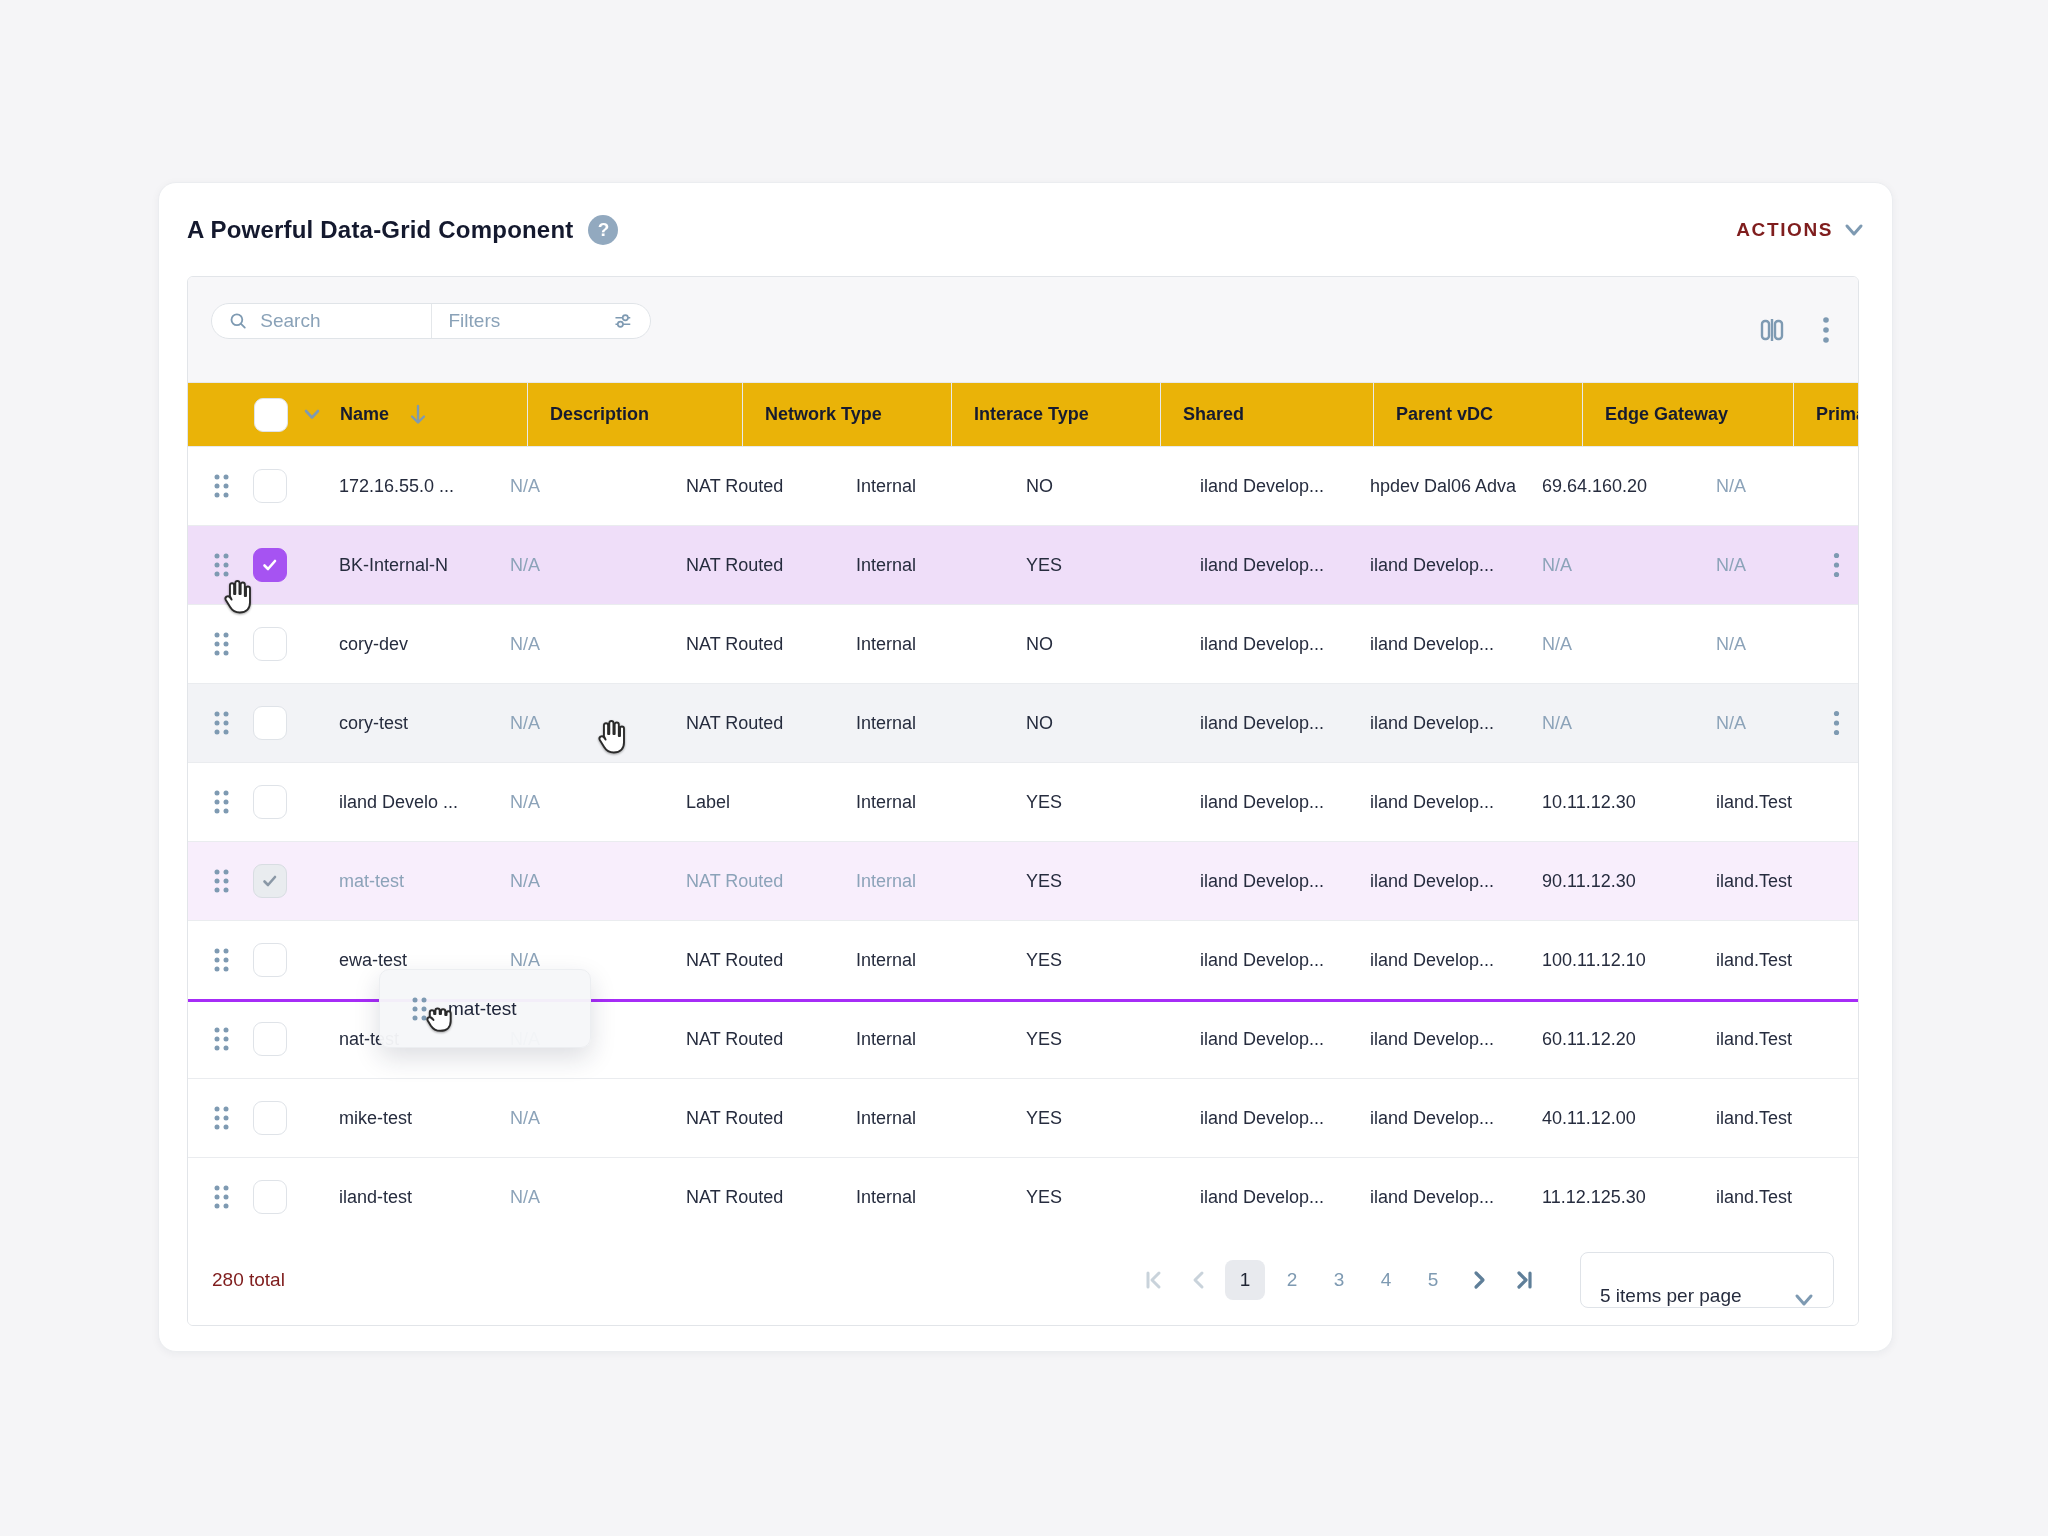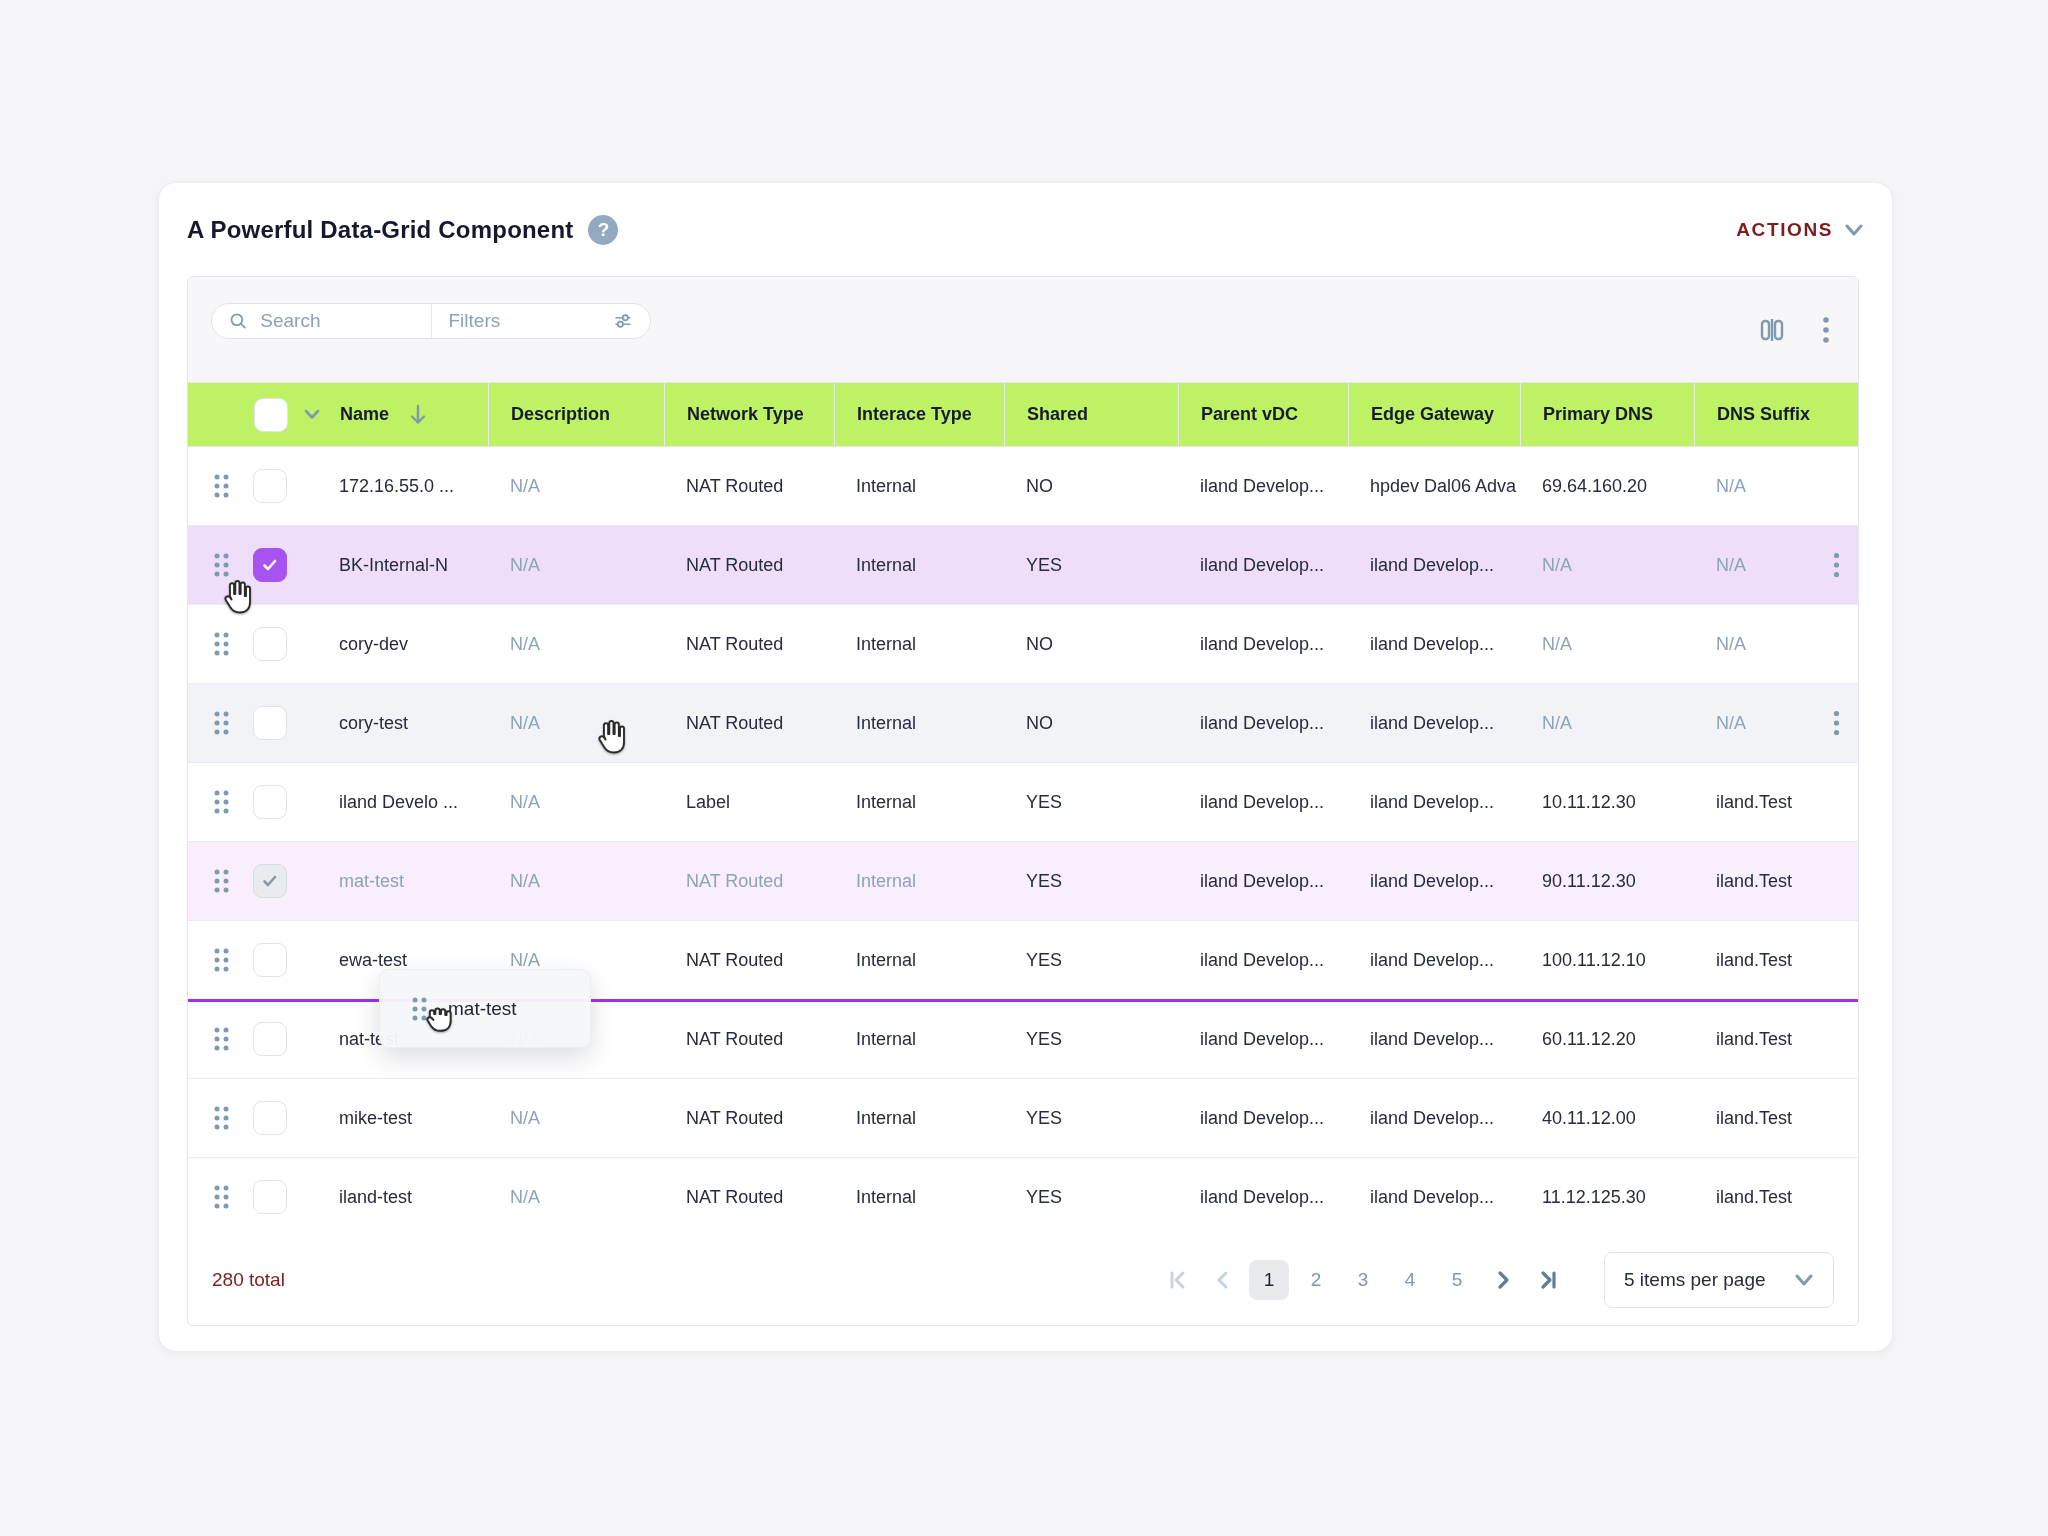--- a/index.html
+++ b/index.html
@@ -60,21 +60,21 @@
   }
   .search-half input::placeholder { color: #8aa2b8; opacity: 1; }
   .toolbar-icons { position: absolute; right: 28px; top: 0; height: 105px; display: flex; align-items: center; gap: 36px; }
   .icon-btn { display: flex; align-items: center; justify-content: center; cursor: pointer; }
 
   
   .grid-cols {
     display: grid;
     grid-template-columns: 300px 176px 170px 170px 174px 170px 172px 174px 166px;
   }
-  .thead { height: 65px; background: #bef264; border-top: 1px solid #e7eaec; border-bottom: 1px solid #e7eaec; }
+  .thead { height: 65px; background: #eab308; border-top: 1px solid #e7eaec; border-bottom: 1px solid #e7eaec; gap: 39px; }
   .th {
     display: flex; align-items: center; padding-left: 22px;
     font-size: 18px; font-weight: 700; color: #161b30;
     border-left: 1px solid #e7eaec; white-space: nowrap; overflow: hidden;
   }
   .th.first { border-left: none; padding-left: 0; }
   .tbody { position: relative; }
   .trow { height: 79px; border-bottom: 1px solid #eaecef; background: #fff; position: relative; }
   .trow.v-selected    { background: #efdef9; }
   .trow.v-hover       { background: #f2f3f6; }
@@ -112,23 +112,23 @@
   .total-label { color: #7f1d1d; font-size: 19px; }
   .pager { margin-left: auto; display: flex; align-items: center; gap: 7px; }
   .pg-nav { width: 38px; height: 38px; display: flex; align-items: center; justify-content: center; cursor: pointer; }
   .pg-nav.disabled { cursor: default; }
   .pg-num {
     min-width: 40px; height: 40px; display: flex; align-items: center; justify-content: center;
     font-size: 19px; color: #7e9ab2; cursor: pointer; border-radius: 8px;
   }
   .pg-num.active { background: #e8eaee; color: #1f2534; }
   .size-select {
-    width: 230px; height: 56px; margin-left: 30px;
+    width: 254px; height: 56px; margin-left: 30px;
     border: 1px solid #dfe3e8; border-radius: 8px; background: #fff;
-    display: flex; align-items: center; padding: 0 19px;
+    display: flex; align-items: flex-end; padding: 0 19px;
     font-size: 19px; color: #262c3e; cursor: pointer;
   }
   .size-select .chev { margin-left: auto; display: flex; }
 
   
   .ghost {
     position: absolute; left: 379px; top: 969px; width: 212px; height: 79px;
     background: rgba(246,247,249,.96);
     border: 1px solid #eceef1; border-radius: 10px;
     box-shadow: 0 10px 26px rgba(25,35,60,.15);

